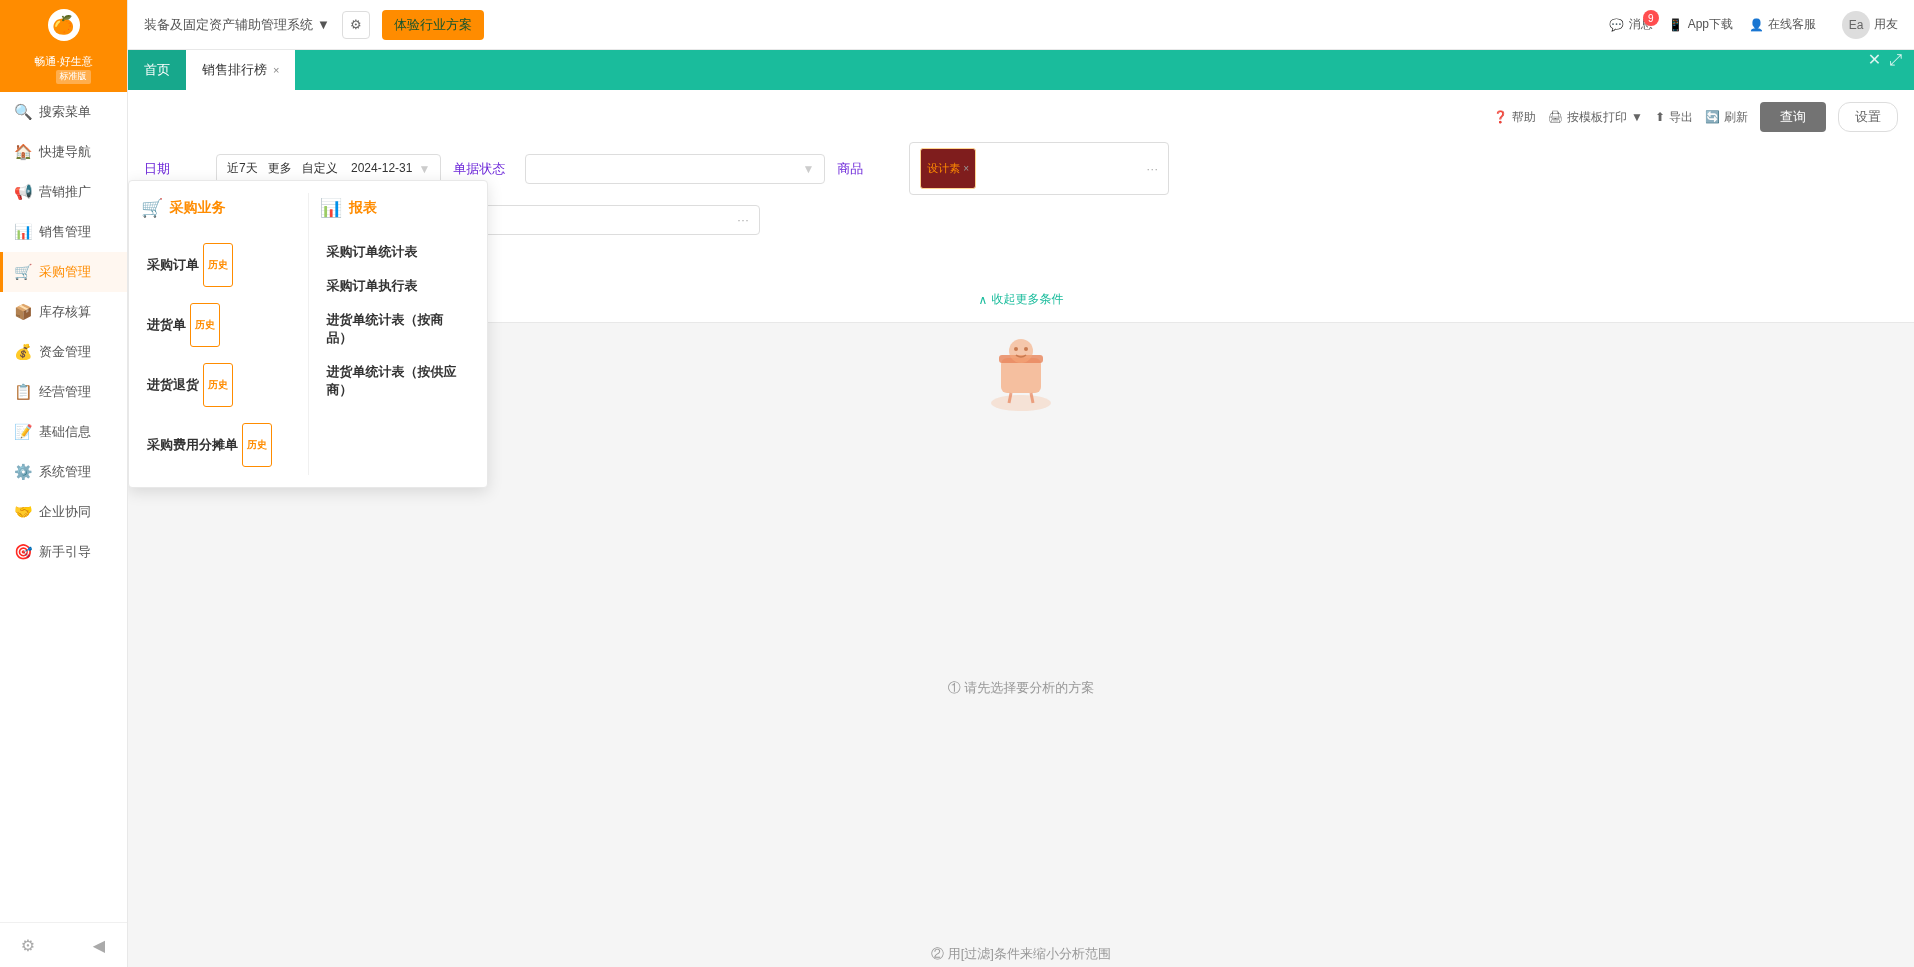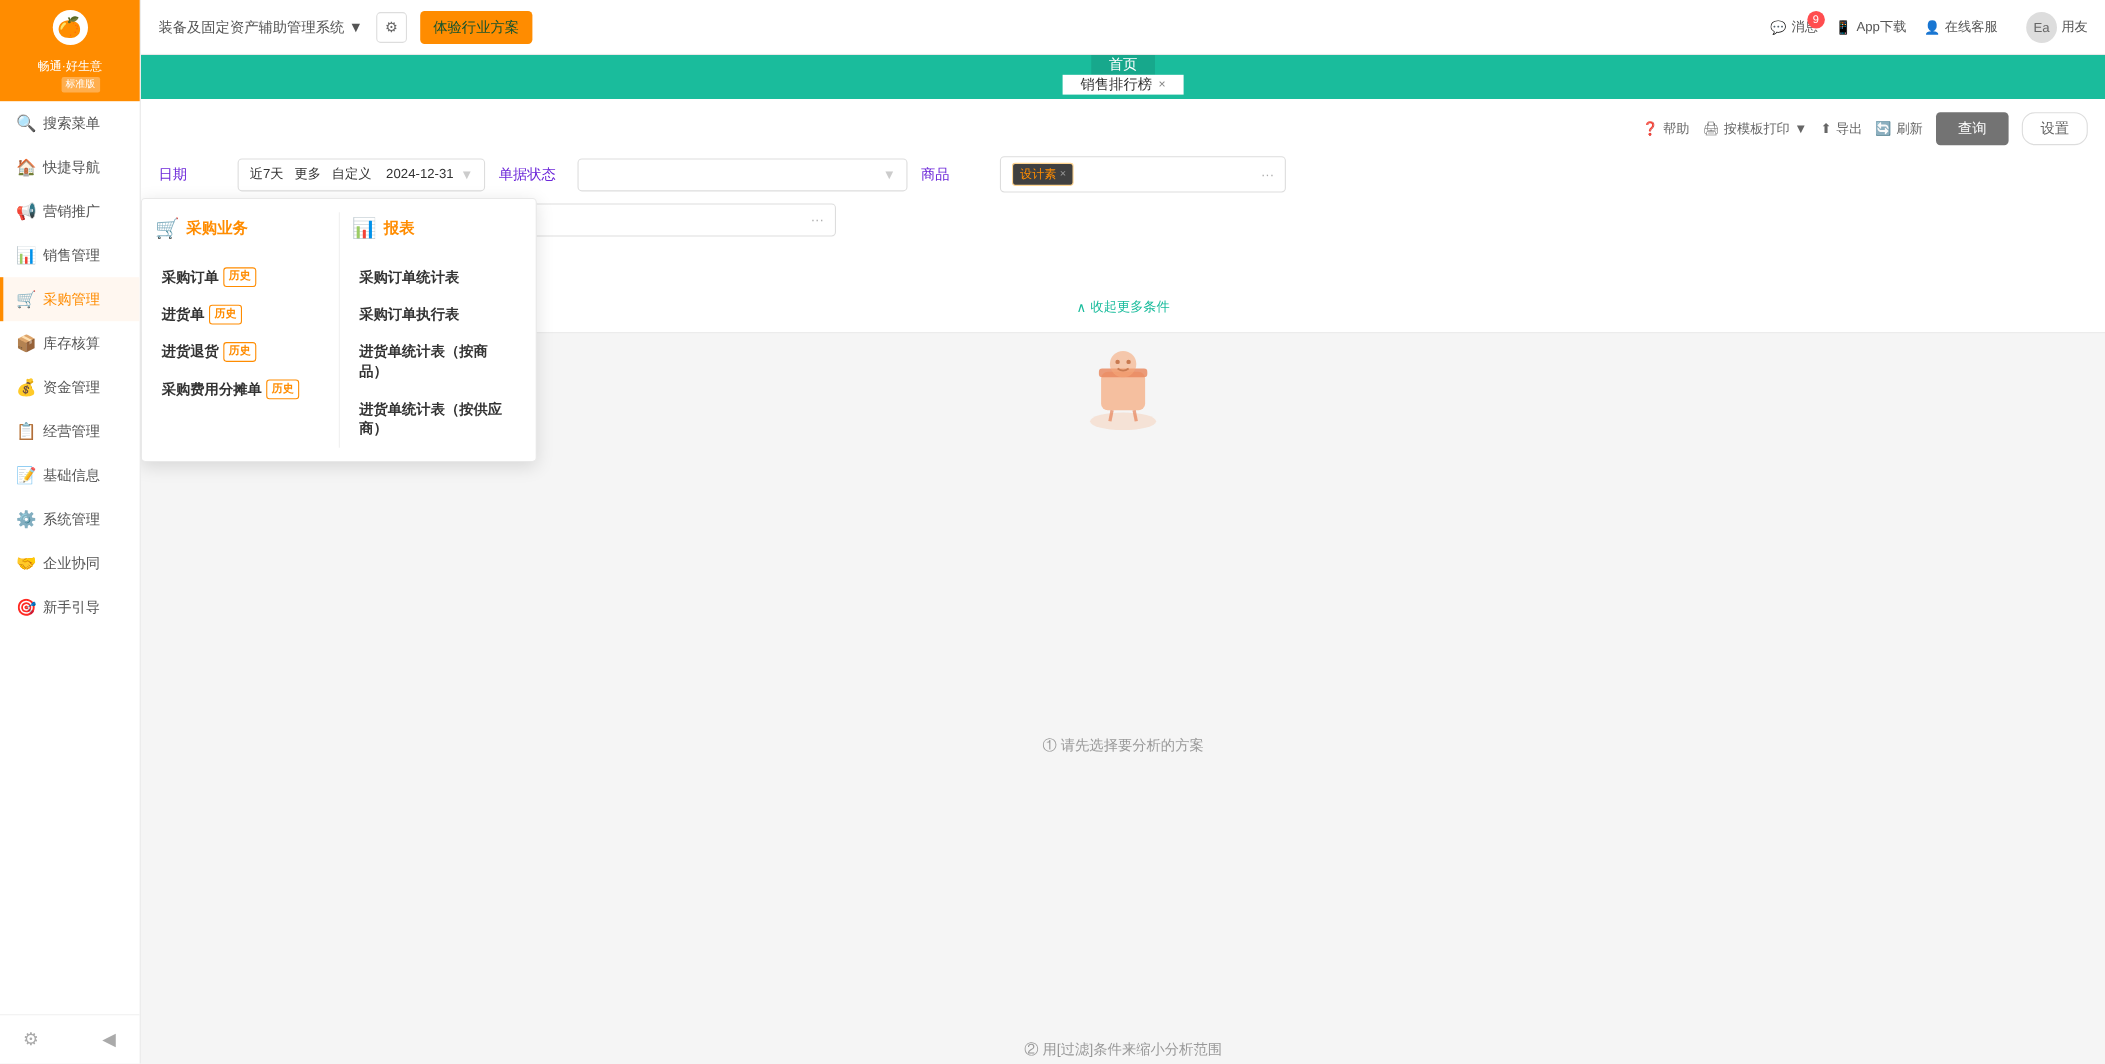--- a/index.html
+++ b/index.html
@@ -151,23 +151,22 @@
       background: #ddd;
       display: flex; align-items: center; justify-content: center;
       font-size: 12px; color: #666; margin-left: 10px;
     }
 
     
     .tabbar {
       height: 40px;
       background: #1abc9c;
       display: flex;
-      align-items: center;
+      align-items: flex-start;
       padding: 0 0 0 0;
-      flex-direction: column;
     }
     .tab {
       height: 40px;
       display: flex;
       align-items: center;
       padding: 0 16px;
       cursor: pointer;
       font-size: 13px;
       color: rgba(255,255,255,0.85);
       position: relative;
@@ -240,23 +239,23 @@
     .filter-label {
       color: #6d28d9; font-size: 13px; white-space: nowrap; min-width: 60px;
     }
     .filter-select {
       border: 1px solid #ddd; border-radius: 4px;
       padding: 5px 10px; font-size: 12px; color: #333;
       background: white; height: 30px; display: flex; align-items: center; gap: 6px;
       cursor: pointer; min-width: 120px; justify-content: space-between;
     }
     .tag-orange {
-      background: #404040; color: #ff8c00;
+      background: #7f1d1d; color: #ff8c00;
       border: 1px solid #ffd591;
-      border-radius: 3px; padding: 2px 6px; font-size: 11px;
+      border-radius: 3px; padding: 12px 6px; font-size: 11px;
       display: inline-flex; align-items: center; gap: 3px;
     }
     .tag-close { cursor: pointer; color: #999; font-size: 10px; }
     .collapse-btn {
       display: flex; align-items: center; gap: 4px;
       color: #1abc9c; cursor: pointer; font-size: 12px;
       justify-content: center; padding: 6px 0 2px;
     }
 
     
@@ -303,21 +302,21 @@
       font-size: 18px;
     }
     .dropdown-item {
       display: flex; align-items: center; gap: 4px;
       padding: 8px 6px; cursor: pointer; color: #333; font-size: 13px;
       border-radius: 4px;
       font-weight: bold;
     }
     .dropdown-badge {
       border: 1px solid #ff8c00; color: #ff8c00;
-      border-radius: 3px; padding: 0 4px; font-size: 10px;
+      border-radius: 3px; padding: 13px 4px; font-size: 10px;
       line-height: 16px; display: inline-block;
     }
   </style>
 </head>
 <body>
 
 <div class="sidebar">
   <div class="sidebar-logo">
     <div class="logo-icon">🍊</div>
   </div>

